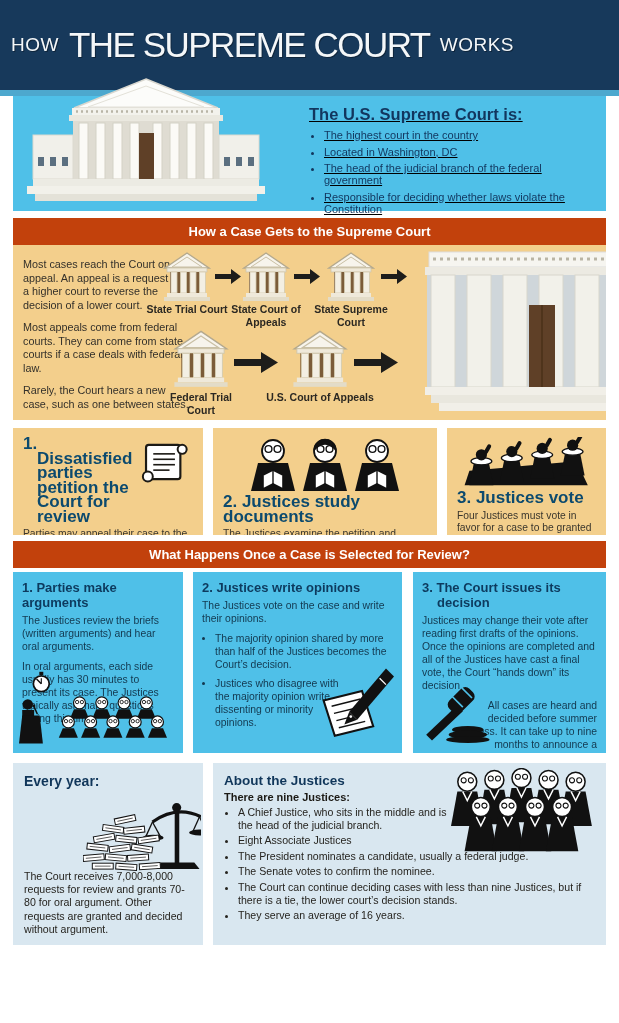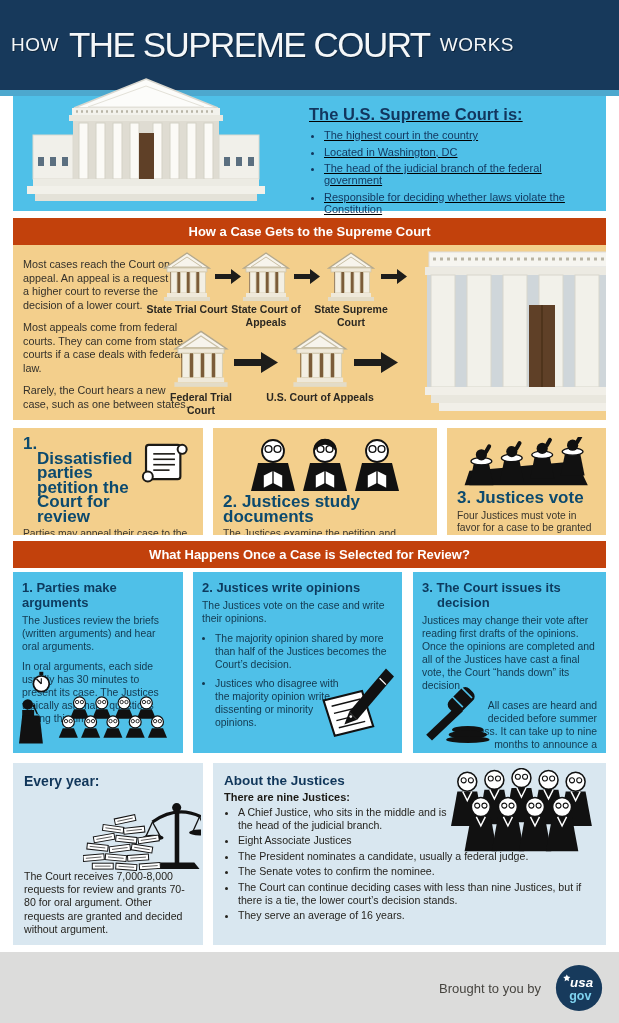--- a/index.html
+++ b/index.html
@@ -439,25 +439,14 @@
     <ul>
         <li>The President nominates a candidate, usually a federal judge.</li>
         <li>The Senate votes to confirm the nominee.</li>
         <li>The Court can continue deciding cases with less than nine Justices, but if there is a tie, the lower court’s decision stands.</li>
       </ul>
     <ul>
         <li>They serve an average of 16 years.</li>
       </ul>
   </div>
 
-  <div class="footer">
-    <span class="footer-text">Brought to you by</span>
-    <div class="footer-logo">
-      <svg width="48" height="48" viewBox="0 0 54 54">
-        <circle cx="27" cy="27" r="26" fill="#173a5c"></circle>
-        <path d="M 13,13 l 1.6,3.2 3.5,.5 -2.5,2.5 .6,3.5 -3.2,-1.7 -3.1,1.7 .6,-3.5 -2.6,-2.5 3.6,-.5 Z" fill="#fff" transform="scale(.78) translate(4,2)"></path>
-        <text x="17" y="26" font-family="Liberation Sans, sans-serif" font-weight="bold" font-style="italic" font-size="15" fill="#ffffff">usa</text>
-        <text x="16" y="41" font-family="Liberation Sans, sans-serif" font-weight="bold" font-size="14" fill="#7fd3f0">gov</text>
-      </svg>
-    </div>
-  </div>
 
 </div>
 
 </body></html>

